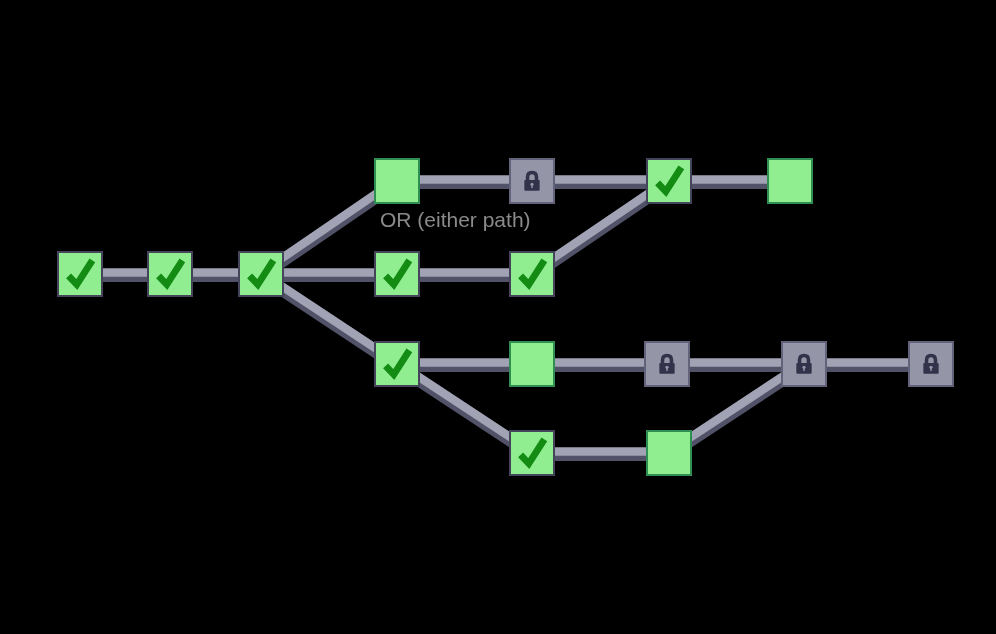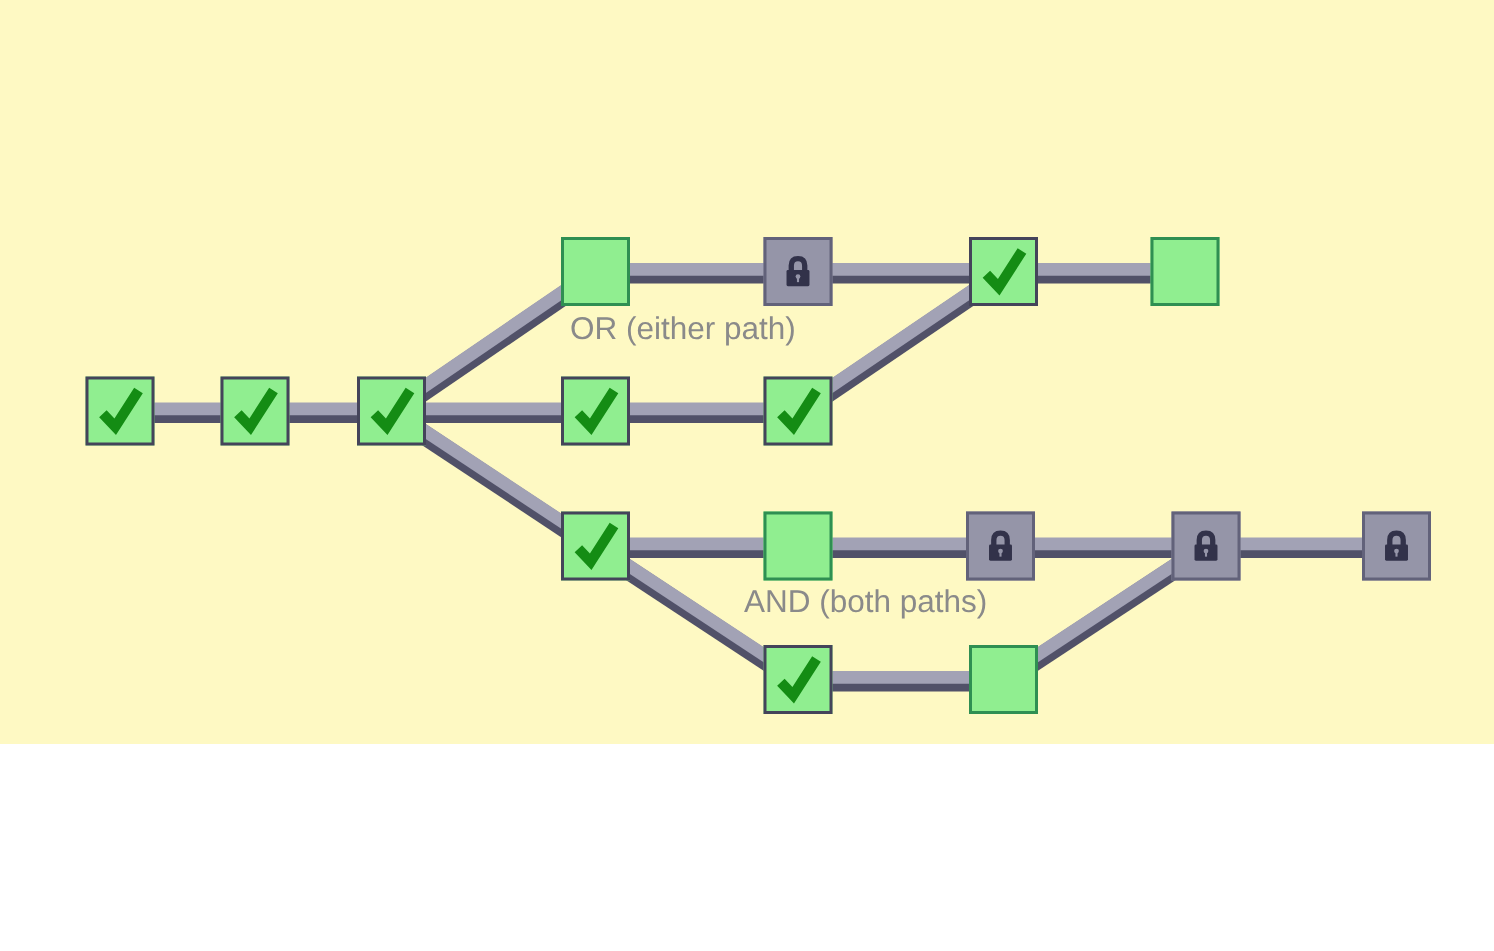--- a/index.html
+++ b/index.html
@@ -1,17 +1,17 @@
 <!DOCTYPE html>
 <html style="--green-fill: #90ee90; --completed-border: #44445a; --available-border: #2f8f52; --check-glyph: #148c14; --locked-fill: #9595a8; --locked-border: #62627a; --lock-glyph: #32324a; --edge-light: #a2a2b5; --edge-dark: #515168; --label-text: #8a8a8a;"><head>
 <meta charset="utf-8">
 <style>
   html,body{margin:0;padding:0;background:#ffffff;}
   body{width:996px;height:634px;overflow:hidden;font-family:"Liberation Sans",sans-serif;}
-  .canvas{position:relative;width:996px;height:496px;background:#fef9c3;text-align:right;}
+  .canvas{position:relative;width:996px;height:634px;background:#000000;text-align:right;}
   .edge-layer{position:absolute;left:0;top:0;width:996px;height:634px;display:block;}
   .node-layer{position:absolute;left:0;top:0;width:996px;height:634px;pointer-events:none;}
   .node{
     position:absolute;
     box-sizing:border-box;
     display:flex;align-items:center;justify-content:center;
     pointer-events:auto;
   }
   .node.completed{background:var(--green-fill);border:2px solid var(--completed-border);}
   .node.available{background:var(--green-fill);border:2px solid var(--available-border);}
@@ -171,14 +171,13 @@
         </svg>
       </div>
       <div class="node completed" style="left: 509px; top: 430px; width: 46px; height: 46px;">
         <svg width="44" height="44" viewBox="0 0 46 46">
           <polyline points="10.5,25 19.5,34.5 36.5,8" fill="none" stroke="#148c14" stroke-width="7.5" stroke-linecap="butt" stroke-linejoin="miter"></polyline>
         </svg>
       </div>
       <div class="node available" style="left: 646px; top: 430px; width: 46px; height: 46px;"></div>
     </div>
   <div class="label" style="left: 380px; top: 208px;">OR (either path)</div>
-  <div class="label" style="left: 496px; top: 390px;">AND (both paths)</div>
 </div>
 
 </body></html>

